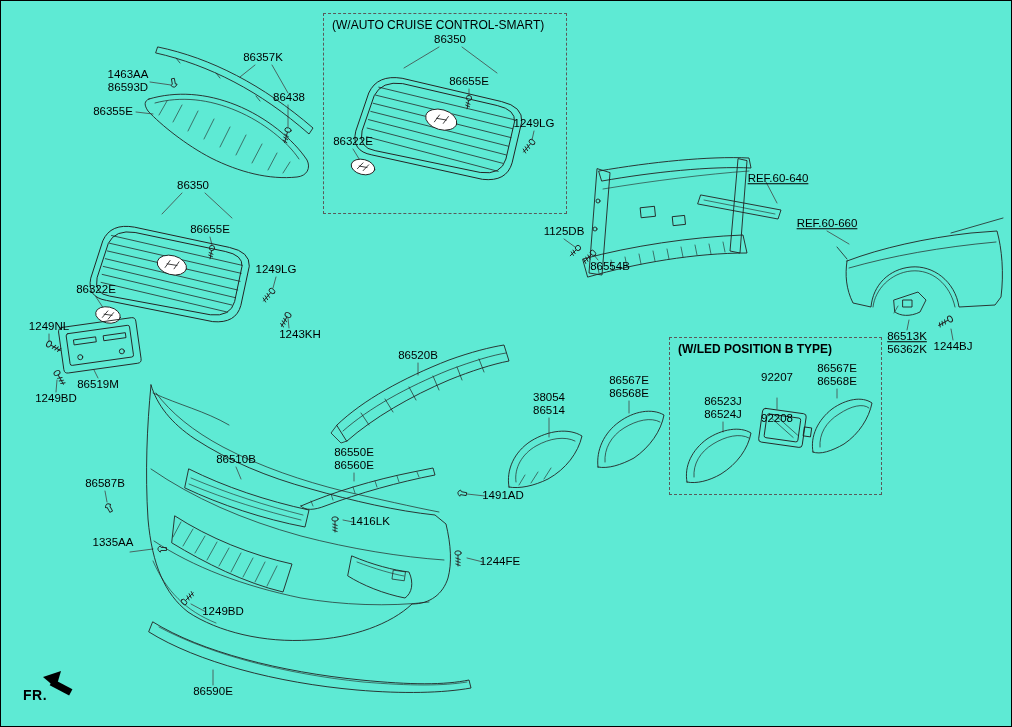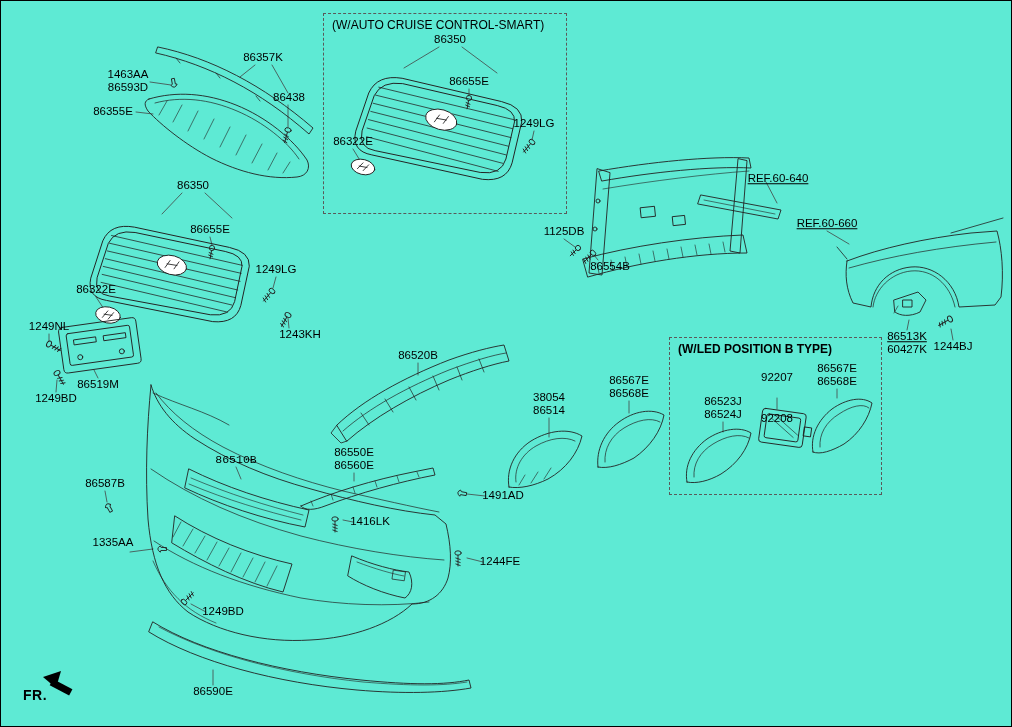--- a/index.html
+++ b/index.html
@@ -239,35 +239,35 @@
       <div class="part-label" style="left: 95px; top: 289px;">86322E</div>
       <div class="part-label" style="left: 288px; top: 334px; margin-left: 11px;">1243KH</div>
       <div class="part-label" style="left: 48px; top: 326px;">1249NL</div>
       <div class="part-label" style="left: 97px; top: 384px;">86519M</div>
       <div class="part-label" style="left: 55px; top: 398px;">1249BD</div>
       <div class="part-label" style="left: 563px; top: 231px;">1125DB</div>
       <div class="part-label" style="left: 597px; top: 266px; margin-left: 12px;">86554B</div>
       <div class="part-label ref-link" style="left: 777px; top: 178px;">REF.60-640</div>
       <div class="part-label ref-link" style="left: 826px; top: 223px;">REF.60-660</div>
       <div class="part-label" style="left: 906px; top: 336px; text-decoration: underline;">86513K</div>
-      <div class="part-label" style="left: 906px; top: 349px;">60427K</div>
+      <div class="part-label" style="left: 906px; top: 349px;">56362K</div>
       <div class="part-label" style="left: 952px; top: 346px;">1244BJ</div>
       <div class="part-label" style="left: 417px; top: 355px;">86520B</div>
       <div class="part-label" style="left: 548px; top: 397px;">38054</div>
       <div class="part-label" style="left: 548px; top: 410px;">86514</div>
       <div class="part-label" style="left: 628px; top: 380px;">86567E</div>
       <div class="part-label" style="left: 628px; top: 393px;">86568E</div>
       <div class="part-label" style="left: 776px; top: 377px;">92207</div>
       <div class="part-label" style="left: 776px; top: 390px; margin-top: 28px;">92208</div>
       <div class="part-label" style="left: 836px; top: 368px;">86567E</div>
       <div class="part-label" style="left: 836px; top: 381px;">86568E</div>
       <div class="part-label" style="left: 722px; top: 401px;">86523J</div>
       <div class="part-label" style="left: 722px; top: 414px;">86524J</div>
       <div class="part-label" style="left: 104px; top: 483px;">86587B</div>
-      <div class="part-label" style="left: 235px; top: 459px; font-family: Liberation Mono, monospace;">86510B</div>
+      <div class="part-label" style="left: 235px; top: 459px;">86510B</div>
       <div class="part-label" style="left: 353px; top: 452px;">86550E</div>
       <div class="part-label" style="left: 353px; top: 465px;">86560E</div>
       <div class="part-label" style="left: 369px; top: 521px;">1416LK</div>
       <div class="part-label" style="left: 502px; top: 495px;">1491AD</div>
       <div class="part-label" style="left: 112px; top: 542px;">1335AA</div>
       <div class="part-label" style="left: 499px; top: 561px;">1244FE</div>
       <div class="part-label" style="left: 222px; top: 611px;">1249BD</div>
       <div class="part-label" style="left: 212px; top: 691px;">86590E</div>
     </div>
 

